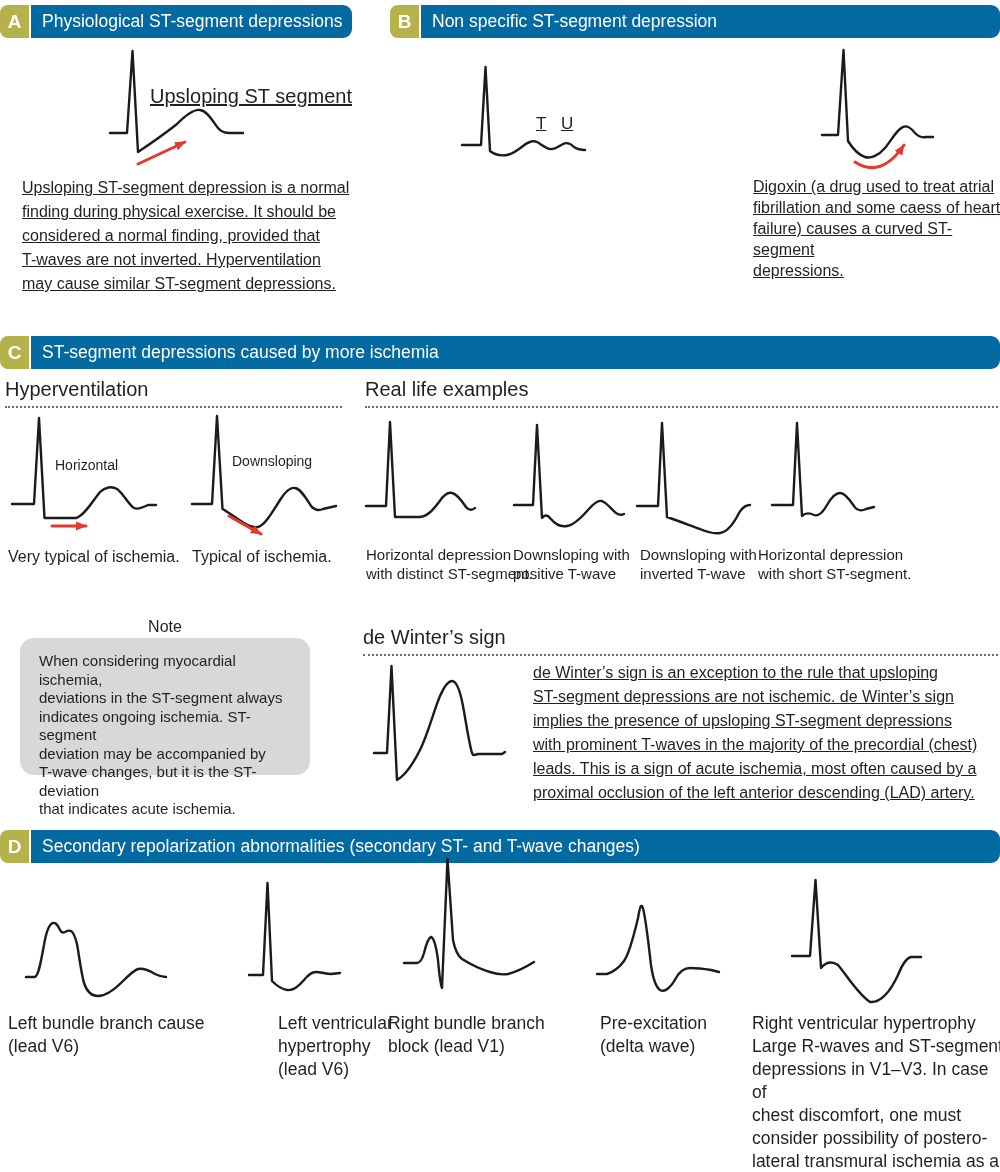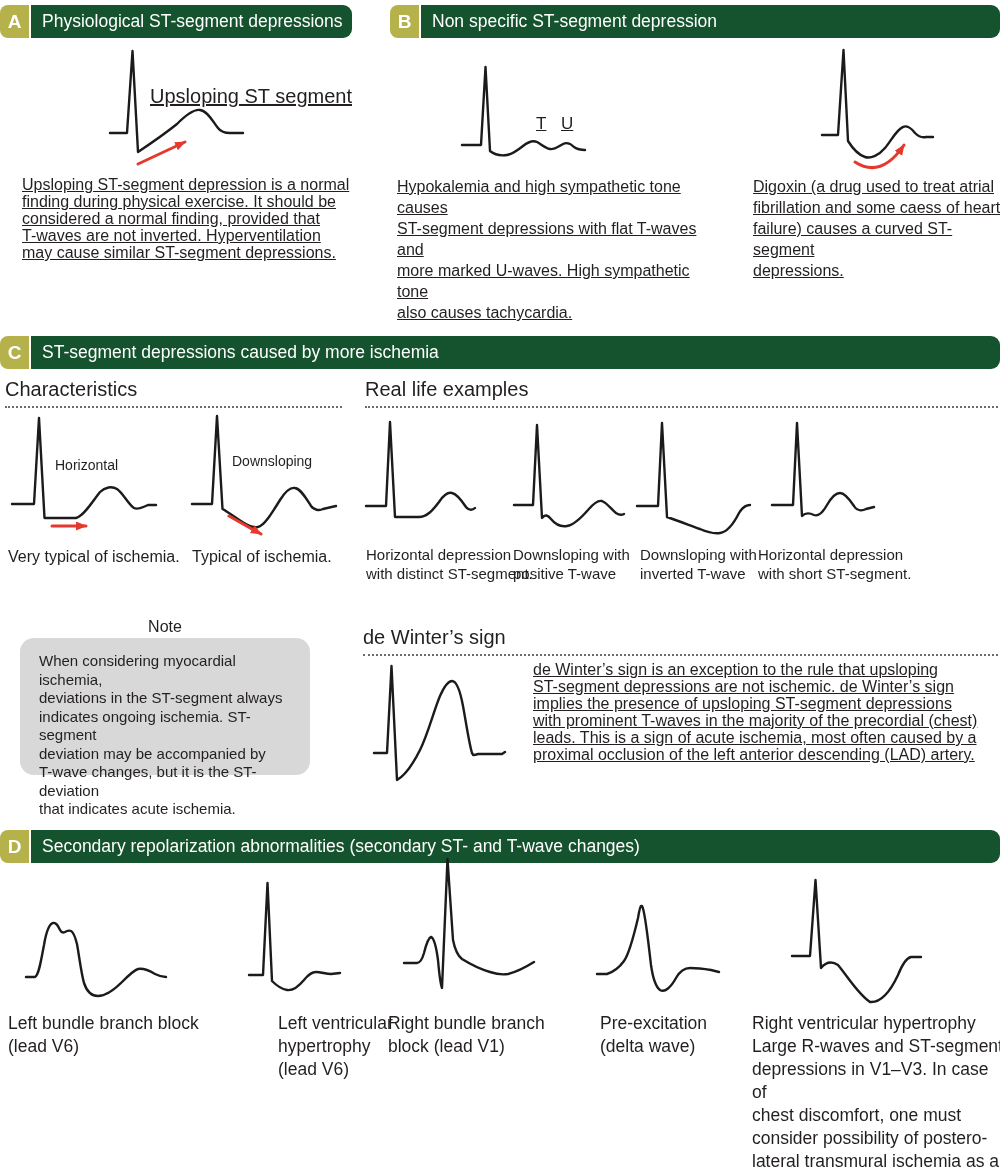--- a/index.html
+++ b/index.html
@@ -7,25 +7,25 @@
     position:relative;width:1000px;height:1172px;background:#fff;
     font-family:"Liberation Sans", sans-serif;color:#231F20;overflow:hidden;
   }
   .hdr{position:absolute;height:33px;display:flex;gap:2px;}
   .hdr .badge{
     width:29px;height:33px;background:#B5B14B;color:#fff;
     border-radius:8px 0 0 8px;font-size:19px;font-weight:bold;
     text-align:center;line-height:33px;flex:0 0 29px;
   }
   .hdr .bar{
-    flex:1;height:33px;background:#14532d;color:#fff;border-radius:0 9px 9px 0;
+    flex:1;height:33px;background:#0369a1;color:#fff;border-radius:0 9px 9px 0;
     font-size:17.5px;line-height:33px;padding-left:11px;white-space:nowrap;overflow:hidden;
   }
   .abs{position:absolute;text-decoration:underline;}
-  .para{font-size:16px;line-height:17px;white-space:pre-line;}
+  .para{font-size:16px;line-height:24px;white-space:pre-line;}
   .parab{font-size:16px;line-height:21px;white-space:pre-line;}
   .sect{position:absolute;border-bottom:2px dotted #6b6b6b;padding-bottom:5px;}
   .sect .sect-h{font-size:20px;}
   .ecg-lbl{position:absolute;font-size:14px;}
   .cap{position:absolute;font-size:16px;}
   .rl-cap{position:absolute;font-size:15px;line-height:19px;white-space:pre-line;}
   .d-cap{position:absolute;font-size:17.5px;line-height:23px;white-space:pre-line;}
   .note-h{position:absolute;font-size:16px;text-align:center;}
   .note-box{
     position:absolute;background:#D8D8D8;border-radius:14px;
@@ -67,41 +67,37 @@
   <div class="hdr" style="left:390px;top:5px;width:610px;">
     <span class="badge">B</span>
     <span class="bar">Non specific ST-segment depression</span>
   </div>
 
   <svg class="ecg" style="left:455px;top:60px;" width="140" height="100" viewBox="0 0 140 100">
     <path class="wave" d="M7 85 H26 L30.5 7 L35 91 C40 95,46 96,52 95 C58 94,63 90,68 86 C73 82,78 80,82 82 C86 84,90 88,95 89 C99 90,104 86,108 84 C112 82,116 84,119 87 C122 89,126 90,130 90"></path>
   </svg>
   <div class="abs" style="left:536px;top:114px;font-size:17px;">T</div>
   <div class="abs" style="left:561px;top:114px;font-size:17px;">U</div>
-  <div class="abs parab" style="left:397px;top:176px;width:310px;">Hypokalemia and high sympathetic tone causes
-ST-segment depressions with flat T-waves and
-more marked U-waves. High sympathetic tone
-also causes tachycardia.</div>
 
   <svg class="ecg" style="left:815px;top:45px;" width="125" height="130" viewBox="0 0 125 130">
     <path class="wave" d="M7 90 H23 L28.5 5 L33 96 C38 104,44 110,50 112 C56 114,64 110,70 103 C76 96,82 84,88 82 C92 80,97 84,100 88 C103 91,107 93,111 92 L118 92"></path>
     <path class="arrow" d="M40 117 Q66 134 89 100" marker-end="url(#ah)"></path>
   </svg>
   <div class="abs parab" style="left:753px;top:176px;width:250px;">Digoxin (a drug used to treat atrial
 fibrillation and some caess of heart
 failure) causes a curved ST-segment
 depressions.</div>
 
   <div class="hdr" style="left:0;top:336px;width:1000px;">
     <span class="badge">C</span>
     <span class="bar">ST-segment depressions caused by more ischemia</span>
   </div>
 
   <div class="sect" style="left:5px;top:378px;width:337px;">
-    <div class="sect-h">Characteristics</div>
+    <div class="sect-h">Hyperventilation</div>
   </div>
   <div class="sect" style="left:365px;top:378px;width:633px;">
     <div class="sect-h">Real life examples</div>
   </div>
 
   <svg class="ecg" style="left:8px;top:410px;" width="155" height="130" viewBox="0 0 155 130">
     <path class="wave" d="M4 94 H26 L31 8 L36.5 108 H68 C76 106,84 92,92 82 C97 77,104 76,109 79 C115 83,120 94,126 98 C130 100,136 97,140 95 H148"></path>
     <path class="arrow" d="M44 116 H78" marker-end="url(#ah)"></path>
   </svg>
   <div class="ecg-lbl" style="left:55px;top:457px;">Horizontal</div>
@@ -160,21 +156,21 @@
 proximal occlusion of the left anterior descending (LAD) artery.</div>
 
   <div class="hdr" style="left:0;top:830px;width:1000px;">
     <span class="badge">D</span>
     <span class="bar">Secondary repolarization abnormalities (secondary ST- and T-wave changes)</span>
   </div>
 
   <svg class="ecg" style="left:22px;top:900px;" width="150" height="110" viewBox="0 0 150 110">
     <path class="wave" d="M4 77 H13 C17 75,19 60,22 45 C24 33,27 24,31 23 C34 22,36 26,38 30 C39 32,41 33,43 32 C45 31,47 30,49 31 C51 32,53 36,55 44 C57 55,59 72,62 83 C65 92,70 96,76 96 C83 96,92 90,100 82 C106 76,112 70,116 69 C122 68,128 71,133 74 C137 76,141 77,144 77"></path>
   </svg>
-  <div class="d-cap" style="left:8px;top:1012px;width:225px;">Left bundle branch block
+  <div class="d-cap" style="left:8px;top:1012px;width:225px;">Left bundle branch cause
 (lead V6)</div>
 
   <svg class="ecg" style="left:245px;top:875px;" width="100" height="120" viewBox="0 0 100 120">
     <path class="wave" d="M4 100 H18 L22.5 8 L27 106 C31 110,36 114,42 115 C48 116,54 111,59 105 C63 100,67 97,71 97 C76 97,81 99,86 99 L95 98"></path>
   </svg>
   <div class="d-cap" style="left:238px;top:1012px;width:150px;margin-left:40px;">Left ventricular
 hypertrophy
 (lead V6)</div>
 
   <svg class="ecg" style="left:400px;top:845px;" width="140" height="150" viewBox="0 0 140 150">

